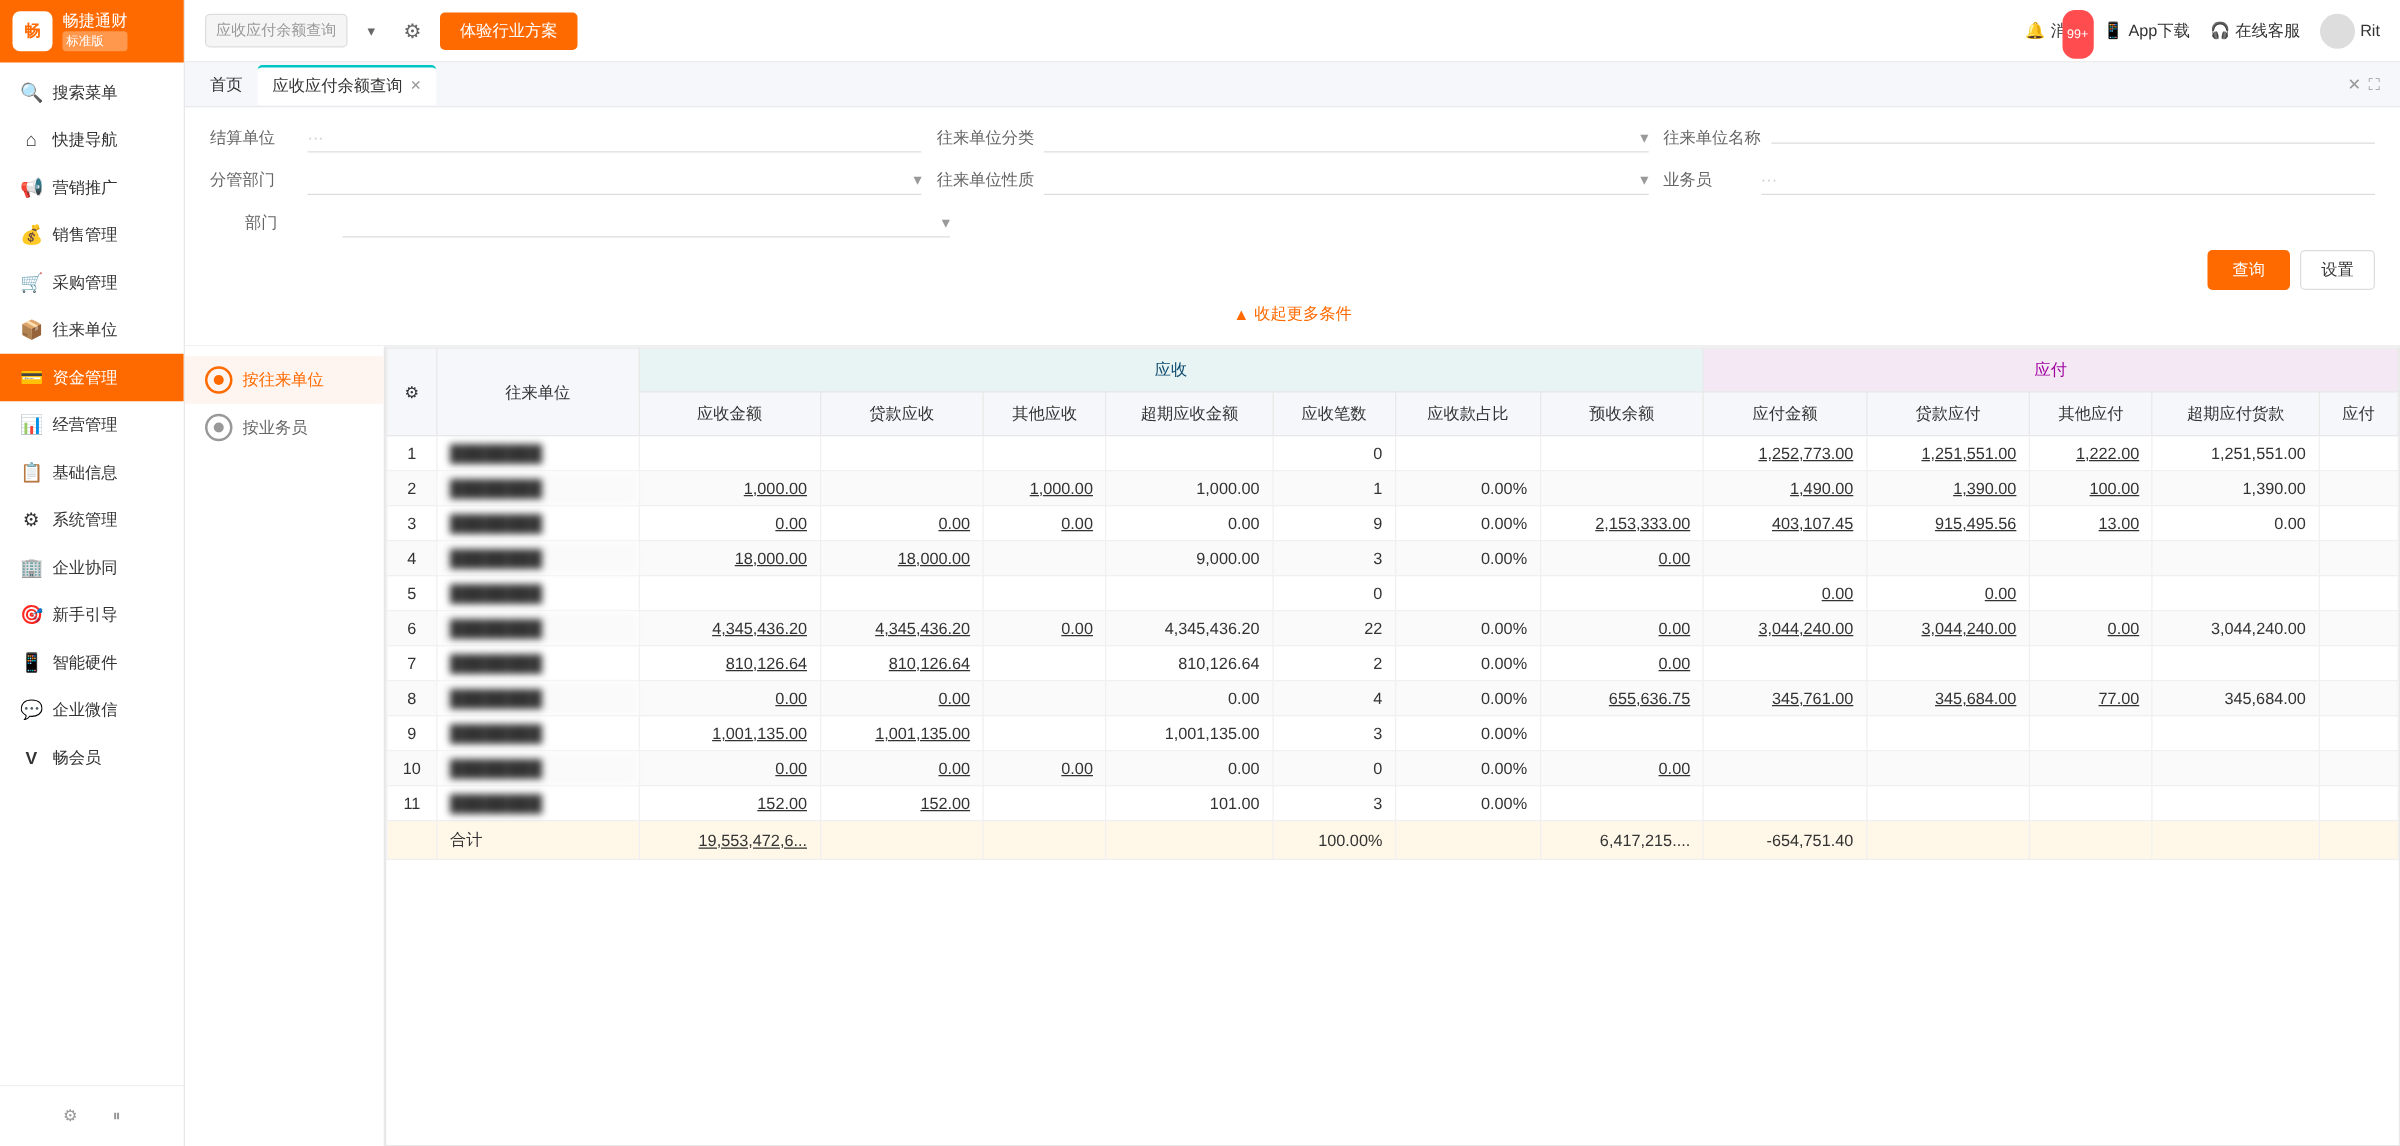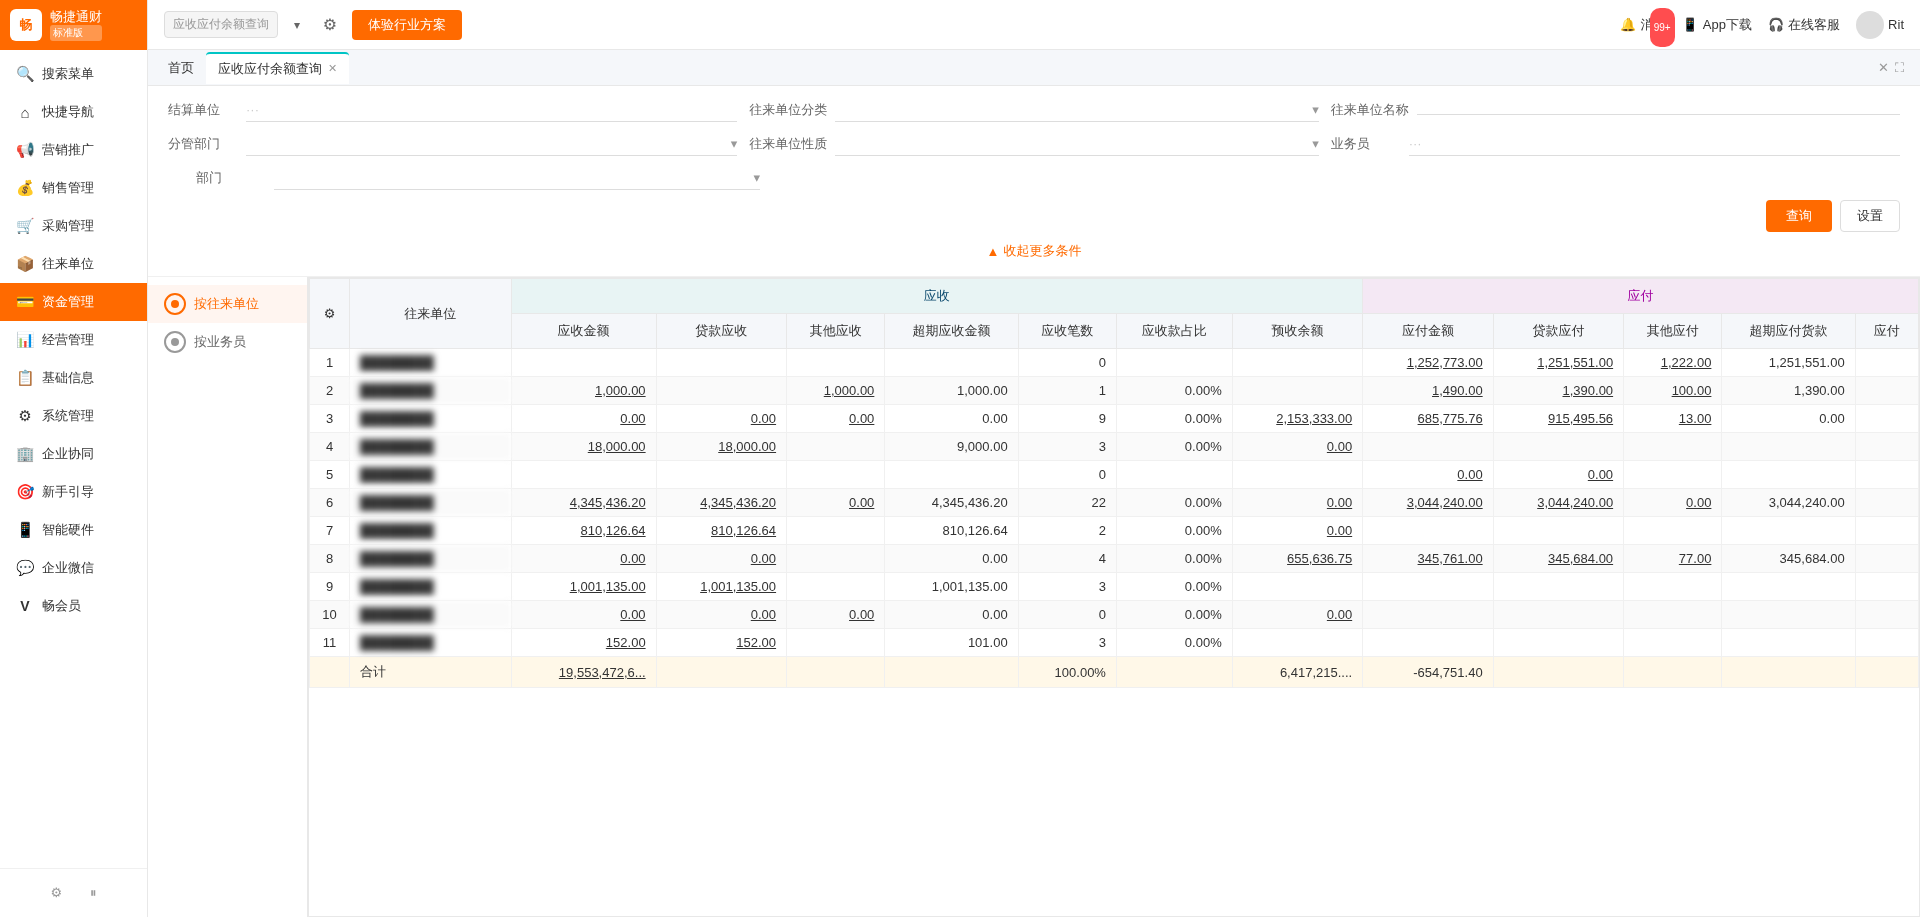--- a/index.html
+++ b/index.html
@@ -351,21 +351,21 @@
                 <tr>
                   <td class="row-num" style="text-align: center;">3</td>
                   <td style="filter: blur(3px); user-select: none;">████████</td>
                   <td class="link-cell">0.00</td>
                   <td class="link-cell">0.00</td>
                   <td class="link-cell">0.00</td>
                   <td>0.00</td>
                   <td>9</td>
                   <td>0.00%</td>
                   <td class="link-cell">2,153,333.00</td>
-                  <td class="link-cell">685,775.76</td>
+                  <td class="link-cell">403,107.45</td>
                   <td class="link-cell">915,495.56</td>
                   <td class="link-cell">13.00</td>
                   <td>0.00</td>
                   <td></td>
                 </tr>
                 <tr>
                   <td class="row-num" style="text-align: center;">4</td>
                   <td style="filter: blur(3px); user-select: none;">████████</td>
                   <td class="link-cell">18,000.00</td>
                   <td class="link-cell">18,000.00</td>

